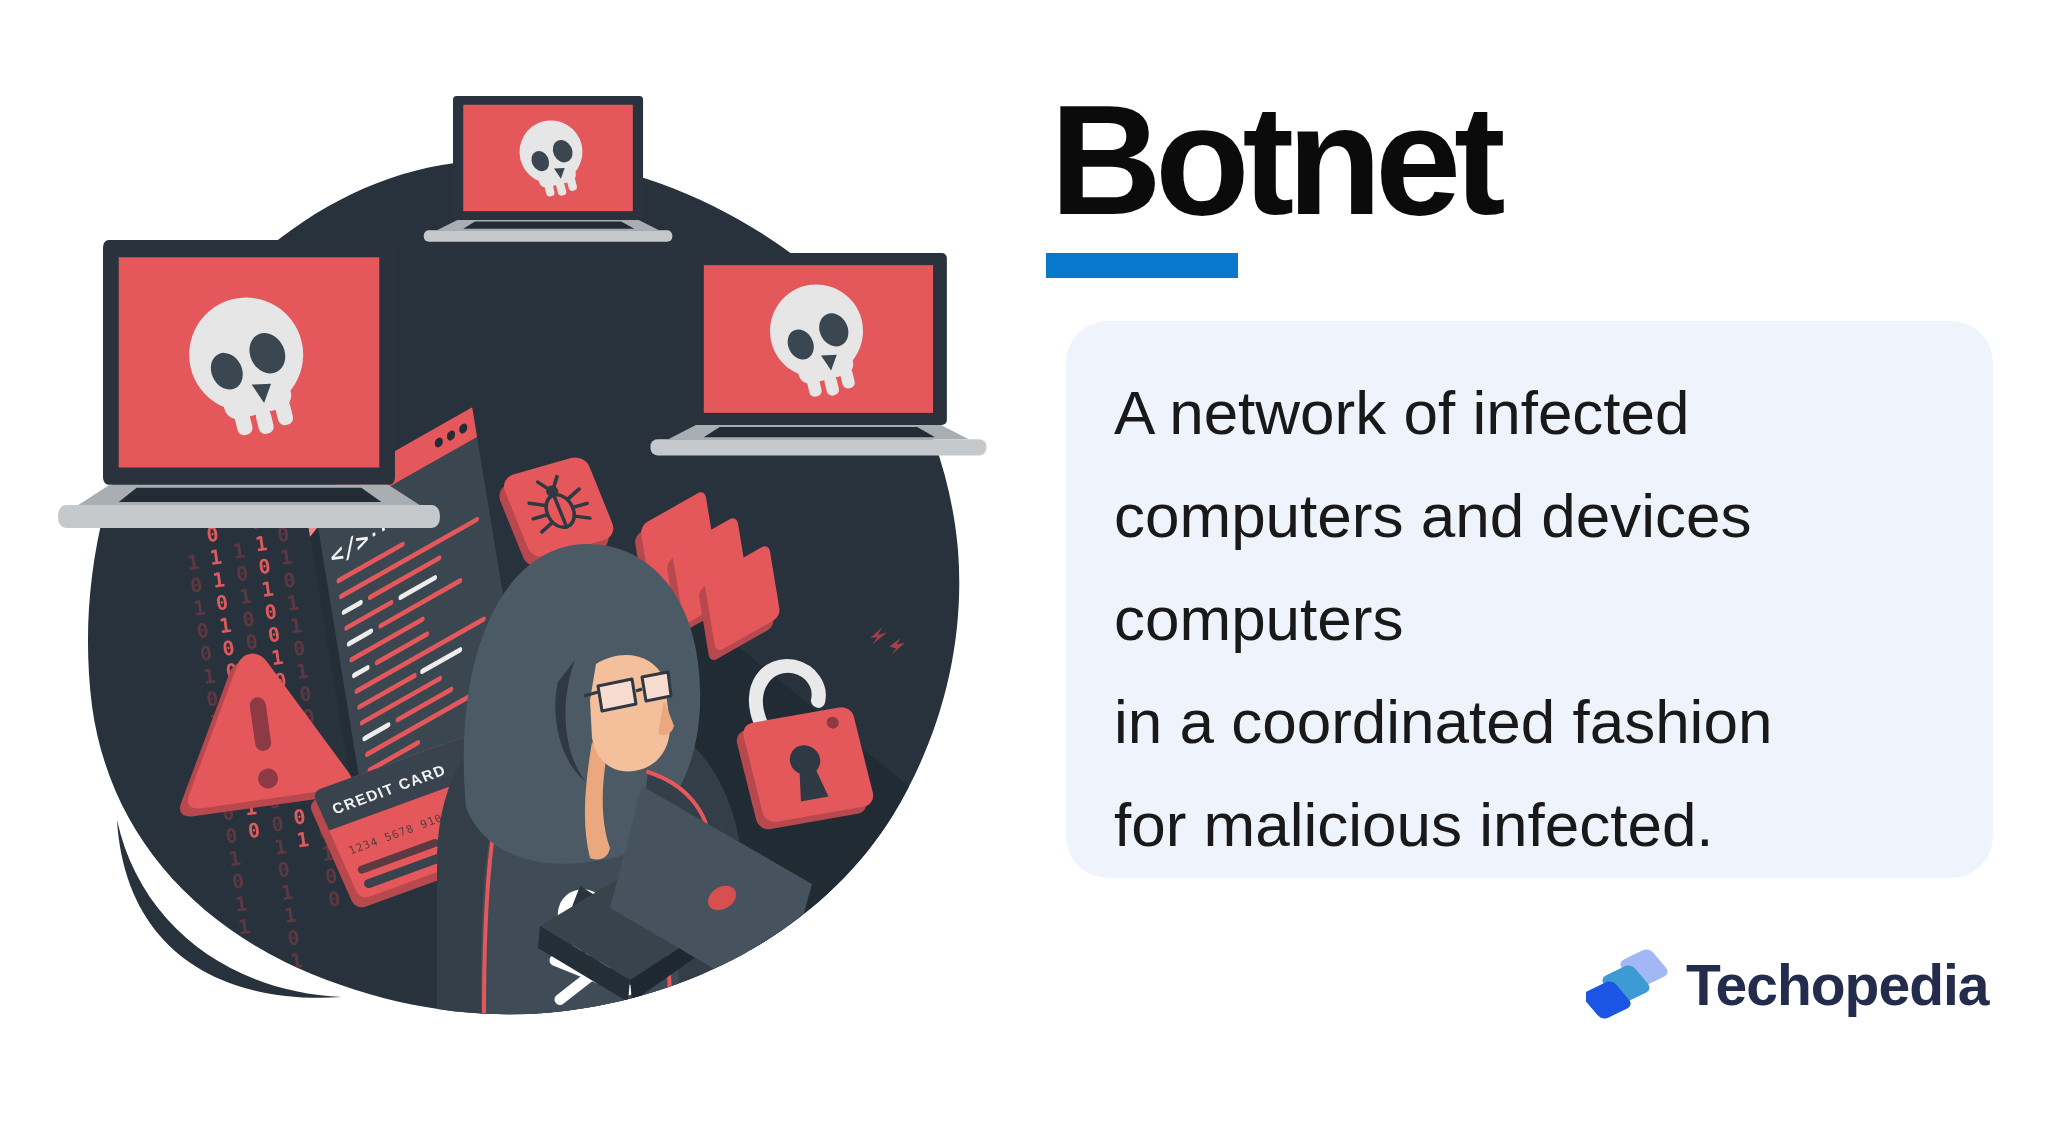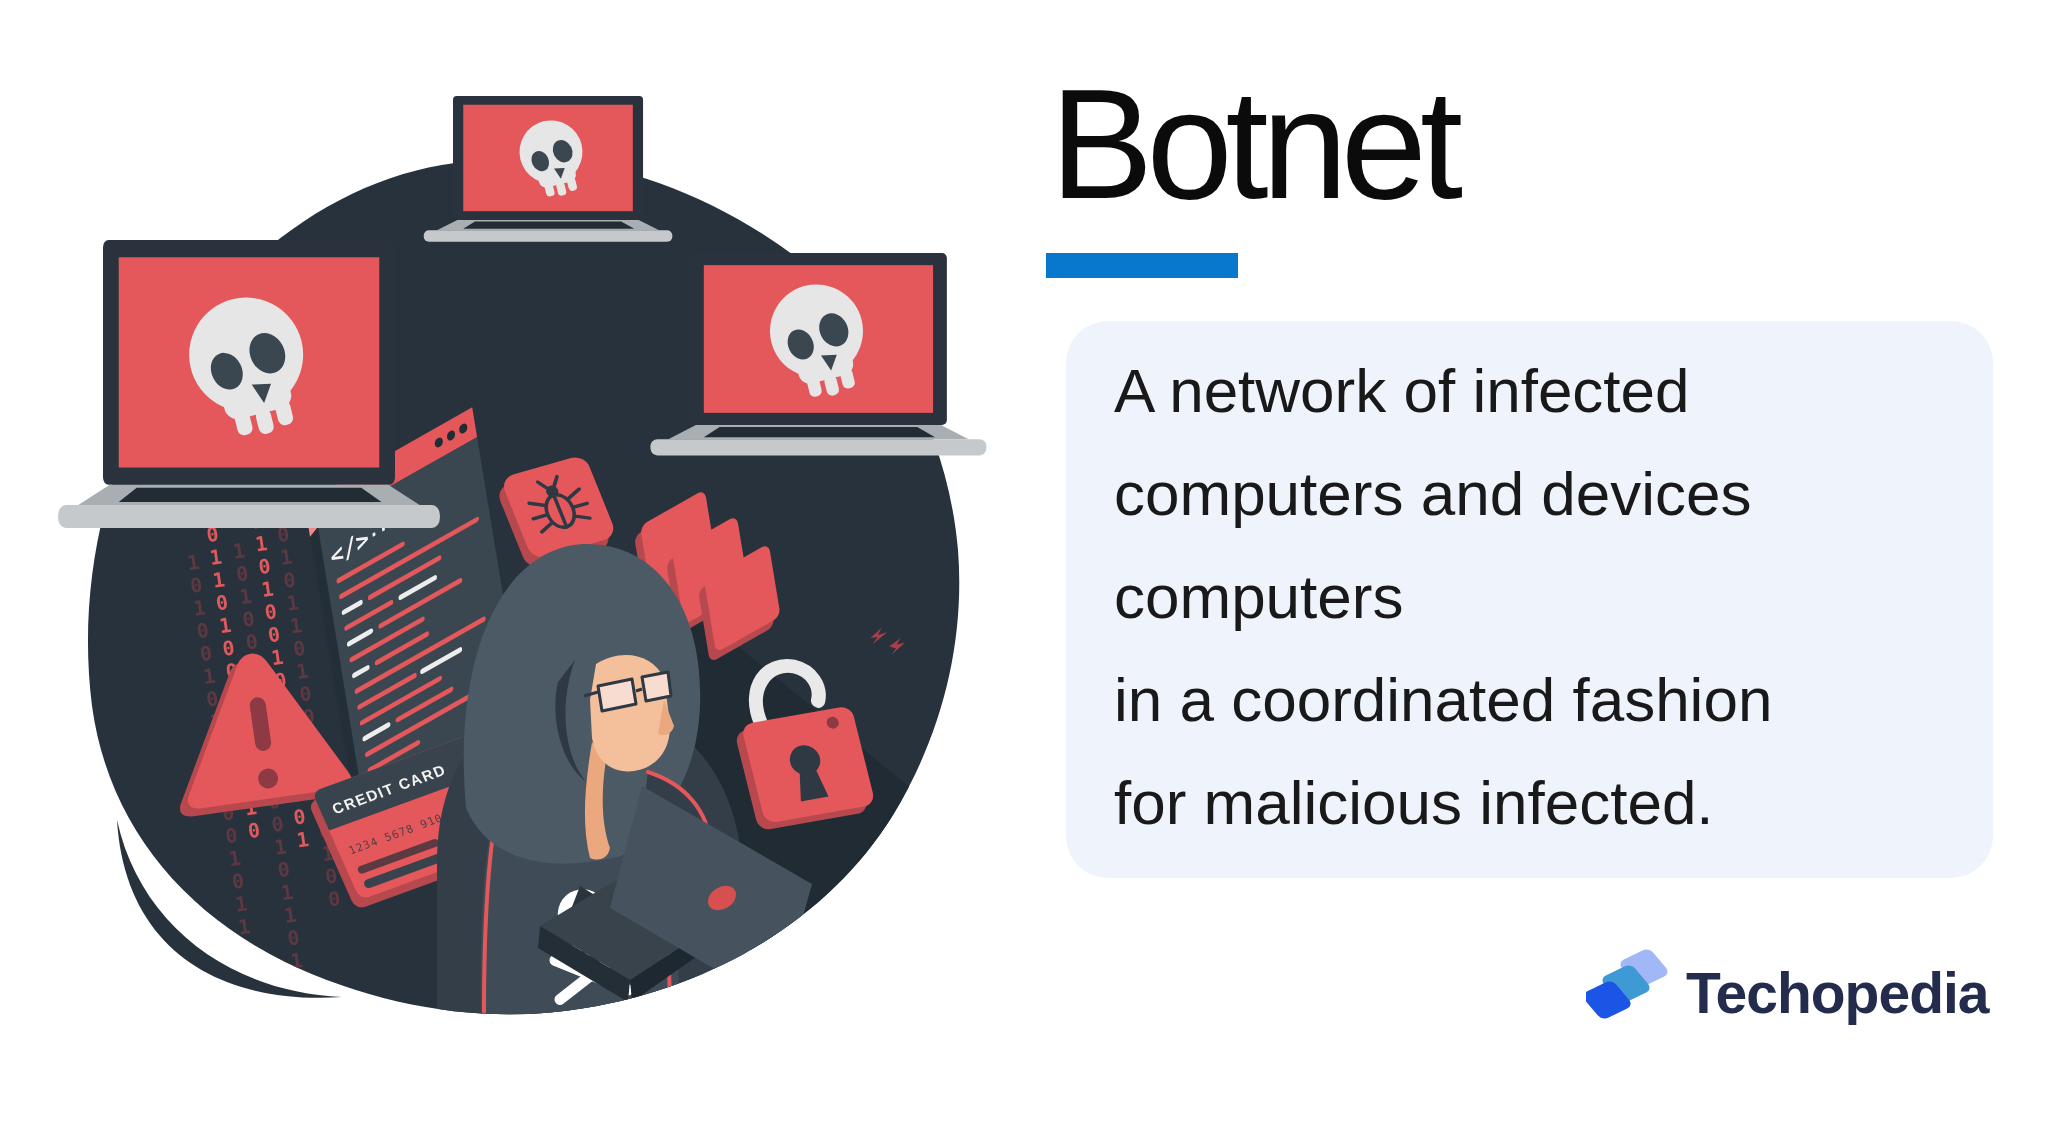--- a/index.html
+++ b/index.html
@@ -14,29 +14,29 @@
     --ink:#0B0B0B; --bar-blue:#0878CC; --defbg:#EFF3FC; --defink:#191919;
     --logo-navy:#232C4D; --logo-b1:#1A55E5; --logo-b2:#3E9AD5; --logo-b3:#A2B7F5;
     --white-ink:#F2F2F2;
   }
   *{margin:0;padding:0;box-sizing:border-box;}
   html,body{width:2048px;height:1126px;background:#fff;overflow:hidden;}
   body{font-family:"Liberation Sans", sans-serif; position:relative;}
   .stage{position:absolute;left:0;top:0;width:2048px;height:1126px;background:#fff;}
   .illus{position:absolute;left:0;top:0;width:1024px;height:1126px;}
 
-  .title{position:absolute;left:1050px;top:67px;font-size:155px;font-weight:400;
+  .title{position:absolute;left:1050px;top:83px;font-size:155px;font-weight:700;
          letter-spacing:-7px;color:var(--ink);line-height:1;}
   .title-bar{position:absolute;left:1046px;top:253px;width:192px;height:25px;
          background:var(--bar-blue);}
   .def-card{position:absolute;left:1066px;top:321px;width:927px;height:557px;
-         background:var(--defbg);border-radius:42px;padding:18px 40px 0 48px;}
+         background:var(--defbg);border-radius:42px;padding:40px 40px 0 48px;}
   .def-line{font-size:62px;line-height:103px;color:var(--defink);white-space:nowrap;}
 
-  .logo{position:absolute;left:1586px;top:938px;display:flex;align-items:center;}
+  .logo{position:absolute;left:1586px;top:938px;display:flex;}
   .logo-mark{width:88px;height:96px;display:block;}
   .logo-word{font-size:57px;font-weight:700;color:var(--logo-navy);
          letter-spacing:-1px;margin-left:12px;margin-top:14px;}
 
   
   .f-blob{fill:var(--blob);} .f-red{fill:var(--red);} .f-dred{fill:var(--dark-red);}
   .f-mar{fill:var(--maroon);} .f-slate{fill:var(--slate);} .f-bez{fill:var(--bezel);}
   .f-deck{fill:var(--deck);} .f-bar{fill:var(--graybar);} .f-hinge{fill:var(--hinge);}
   .f-skull{fill:var(--skullc);} .f-eye{fill:var(--eye);} .f-hood{fill:var(--hood);}
   .f-coat{fill:var(--coat);} .f-panel{fill:var(--panel);} .f-skin{fill:var(--skin);}

